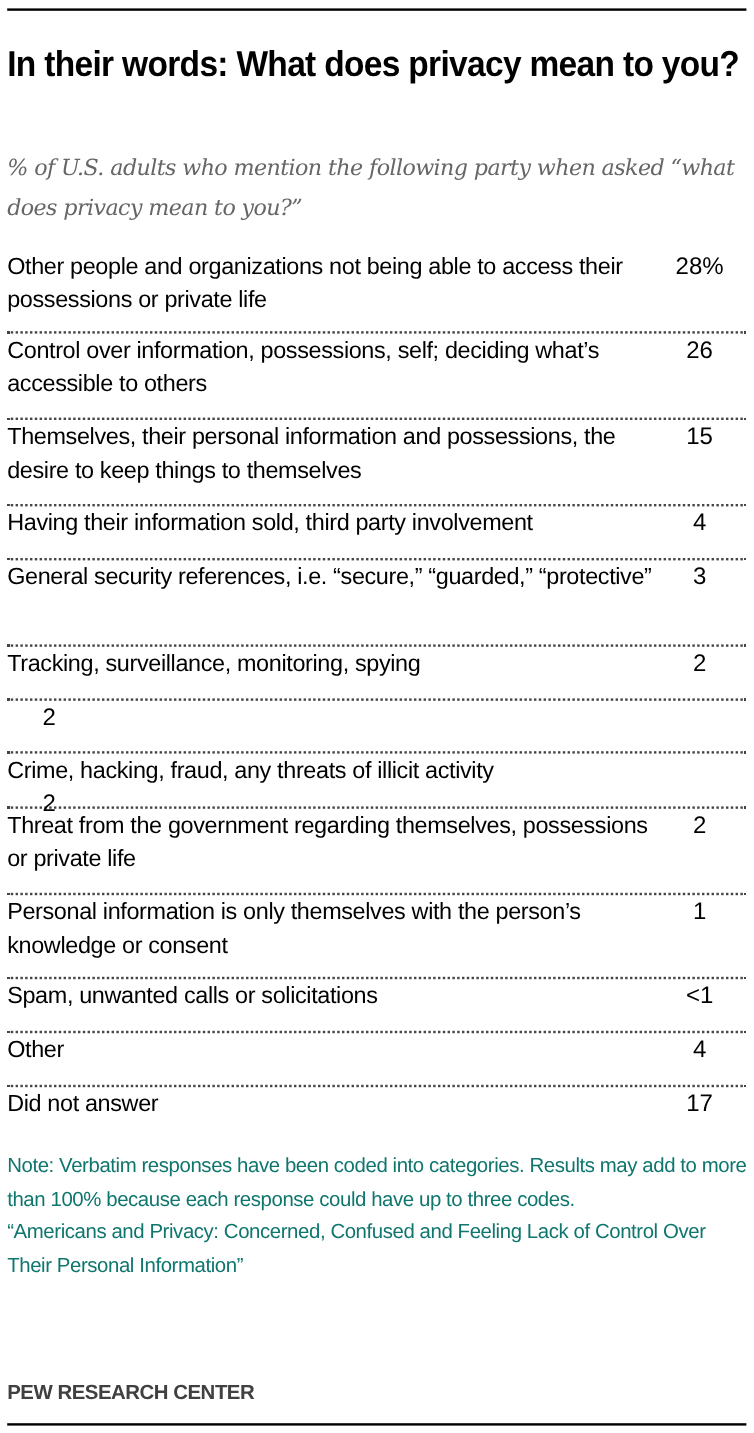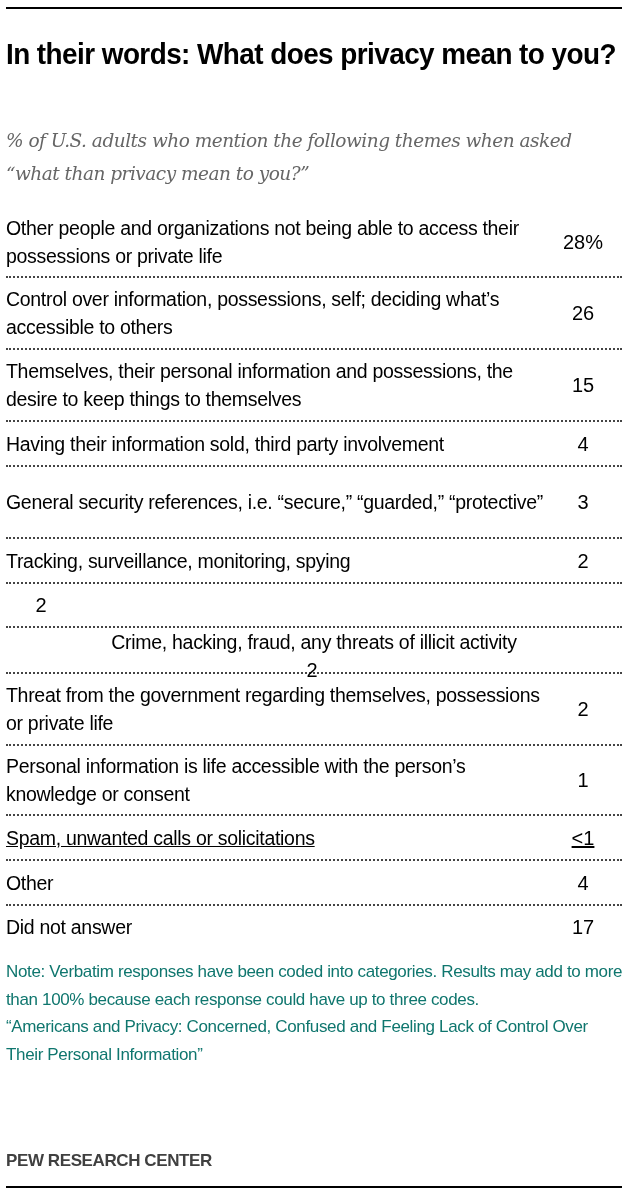--- a/index.html
+++ b/index.html
@@ -58,21 +58,20 @@
       letter-spacing: -0.5px;
     }
     .table {
       position: absolute;
       left: 6px;
       right: 6px;
       top: 208px;
     }
     .row {
       display: flex;
-      align-items: center;
       border-bottom: 2px dotted #444;
       box-sizing: border-box;
     }
     .row.last {
       border-bottom: none;
     }
     .row .label {
       flex: 1;
       font-size: 19.5px;
       line-height: 28px;
@@ -107,21 +106,21 @@
       margin-top: 20px;
     }
   </style>
 </head>
 <body>
 
 <div class="top-rule"></div>
 
 <div class="title">In their words: What does privacy mean to you?</div>
 
-<div class="subtitle">% of U.S. adults who mention the following themes when asked “what than privacy mean to you?”</div>
+<div class="subtitle">% of U.S. adults who mention the following party when asked “what does privacy mean to you?”</div>
 
 <div class="table">
   <div class="row" style="height: 70px;">
     <div class="label">Other people and organizations not being able to access their possessions or private life</div>
     <div class="value">28%</div>
   </div>
   <div class="row" style="height: 72px;">
     <div class="label">Control over information, possessions, self; deciding what’s accessible to others</div>
     <div class="value">26</div>
   </div>
@@ -146,24 +145,24 @@
   </div>
   <div class="row" style="height: 46px; flex-direction: column;">
     <div class="label">Crime, hacking, fraud, any threats of illicit activity</div>
     <div class="value">2</div>
   </div>
   <div class="row" style="height: 72px;">
     <div class="label">Threat from the government regarding themselves, possessions or private life</div>
     <div class="value">2</div>
   </div>
   <div class="row" style="height: 70px;">
-    <div class="label">Personal information is life accessible with the person’s knowledge or consent</div>
+    <div class="label">Personal information is only themselves with the person’s knowledge or consent</div>
     <div class="value">1</div>
   </div>
-  <div class="row" style="height: 45px; text-decoration: underline;">
+  <div class="row" style="height: 45px;">
     <div class="label">Spam, unwanted calls or solicitations</div>
     <div class="value">&lt;1</div>
   </div>
   <div class="row" style="height: 45px;">
     <div class="label">Other</div>
     <div class="value">4</div>
   </div>
   <div class="row last" style="height: 42px; gap: 44px;">
     <div class="label">Did not answer</div>
     <div class="value">17</div>

